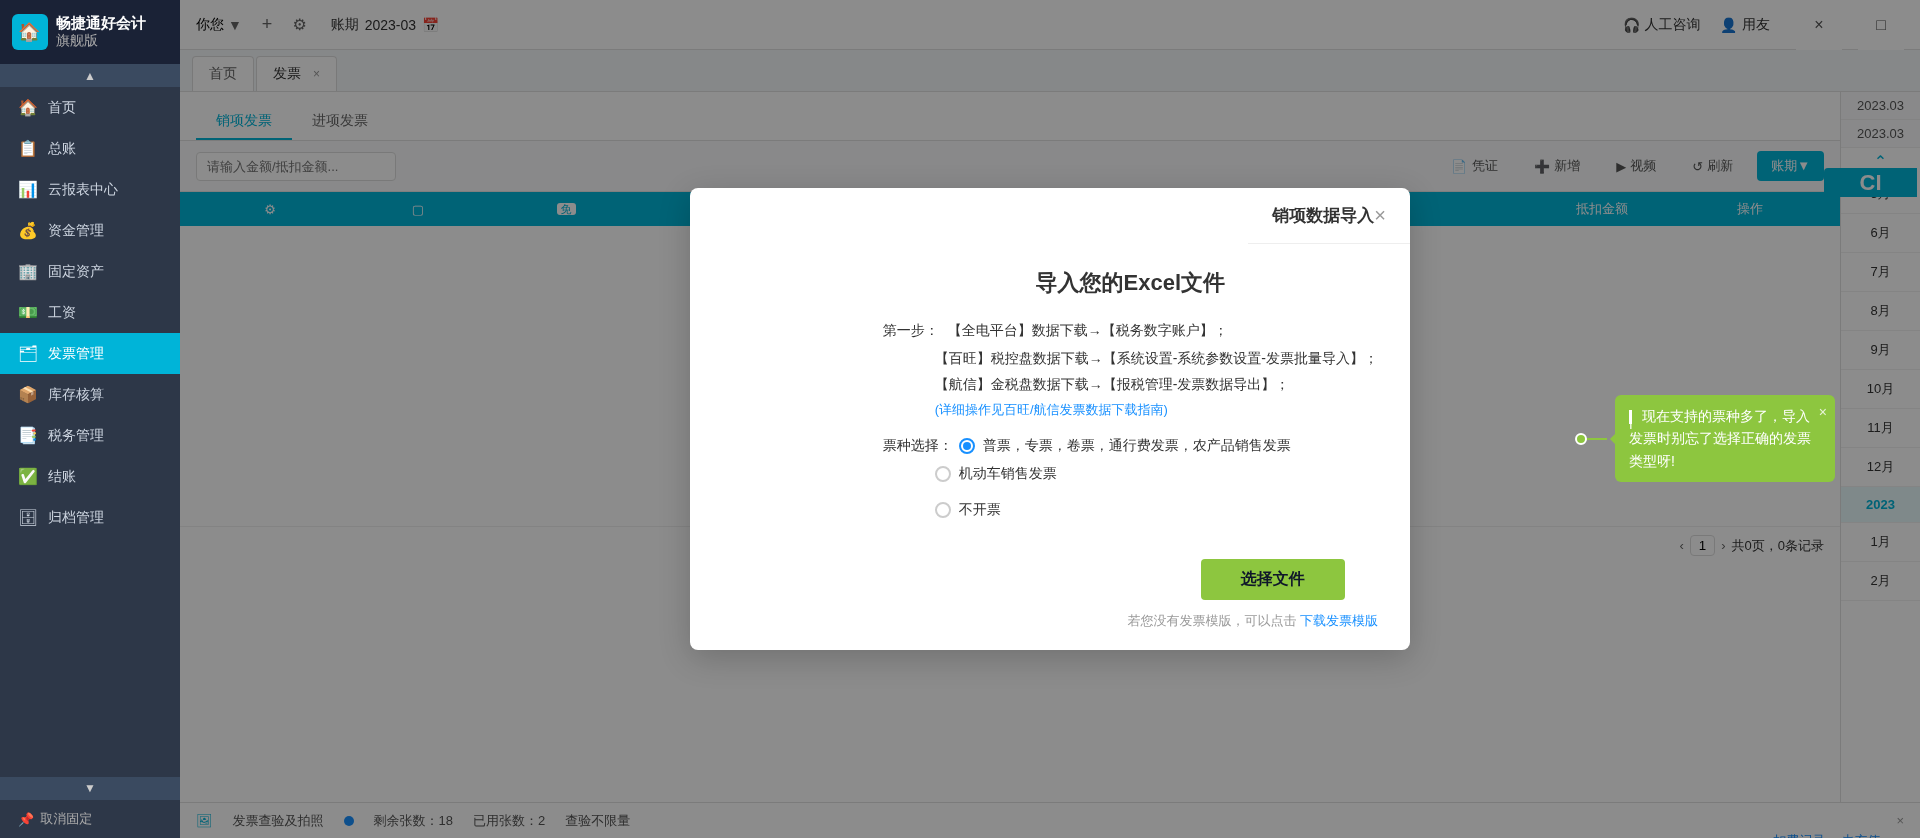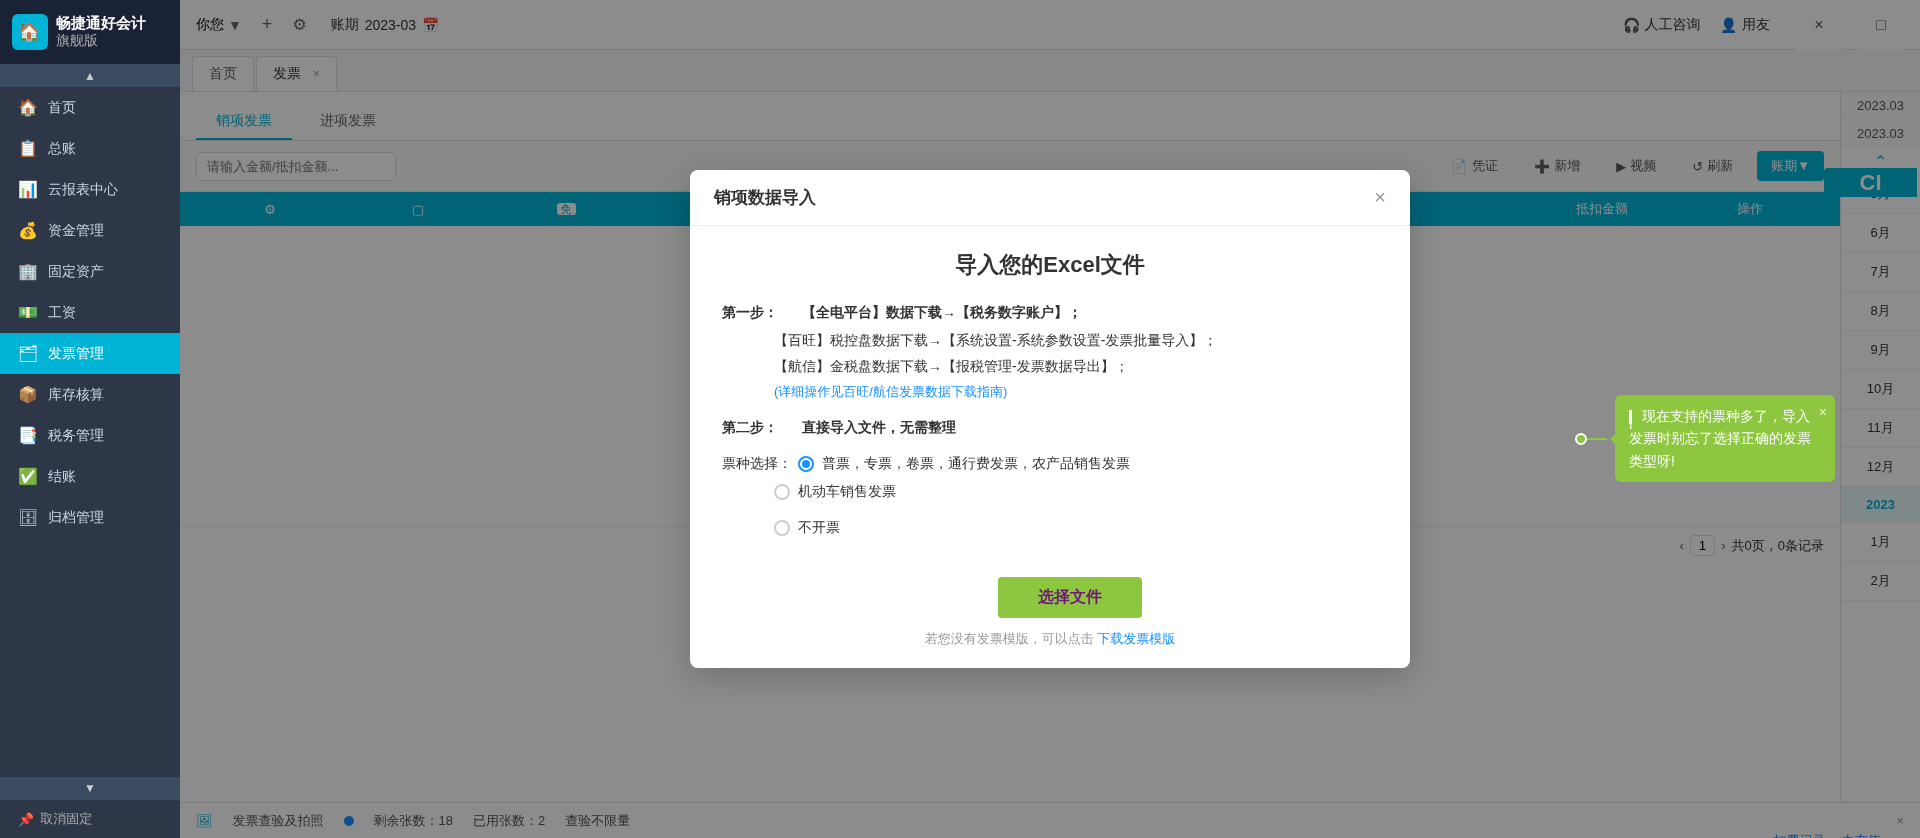--- a/index.html
+++ b/index.html
@@ -41,59 +41,59 @@
     .tab { padding: 8px 16px; font-size: 14px; cursor: pointer; border-radius: 4px 4px 0 0; color: #666; background: #e8eaf0; border: 1px solid #ddd; border-bottom: none; }
     .tab.active { background: #fff; color: #333; font-weight: 500; border-color: #ddd; }
     .tab-close { margin-left: 8px; color: #999; font-size: 12px; }
     .tab-home { background: #fff; }
 
     
     .content-area { flex: 1; display: flex; overflow: hidden; position: relative; }
 
     
     .invoice-content { flex: 1; background: #fff; display: flex; flex-direction: column; overflow: hidden; }
-    .invoice-subtabs { display: flex; padding: 12px 16px 0; gap: 8px; border-bottom: 1px solid #e0e0e0; }
+    .invoice-subtabs { display: flex; padding: 12px 16px 0; gap: 0; border-bottom: 1px solid #e0e0e0; }
     .invoice-subtab { padding: 8px 20px; font-size: 14px; cursor: pointer; color: #666; }
     .invoice-subtab.active { color: #00b4d8; border-bottom: 2px solid #00b4d8; }
     .invoice-toolbar { display: flex; align-items: center; padding: 10px 16px; gap: 12px; background: #f9fafb; border-bottom: 1px solid #e8e8e8; }
     .search-input { border: 1px solid #ddd; border-radius: 4px; padding: 6px 10px; font-size: 13px; width: 200px; color: #999; }
     .toolbar-btn { display: flex; align-items: center; gap: 4px; padding: 6px 12px; border: none; background: none; cursor: pointer; color: #555; font-size: 13px; }
     .toolbar-btn-period { background: #00b4d8; color: #fff; border-radius: 4px; padding: 6px 14px; font-size: 13px; cursor: pointer; border: none; display: flex; align-items: center; gap: 4px; }
     .invoice-table-header { display: flex; background: #00b4d8; color: #fff; padding: 8px 16px; font-size: 13px; align-items: center; gap: 0; }
     .th { flex: 1; text-align: center; }
     .th-ops { width: 100px; text-align: center; }
     .invoice-rows { overflow-y: auto; }
 
     
     .right-panel { width: 80px; background: #fff; border-left: 1px solid #e0e0e0; display: flex; flex-direction: column; align-items: stretch; overflow-y: auto; flex-shrink: 0; }
     .right-panel-item { padding: 10px 0; text-align: center; font-size: 13px; color: #333; border-bottom: 1px solid #f0f0f0; cursor: pointer; }
     .right-panel-item.highlighted { color: #00b4d8; font-weight: bold; background: #e8f9fc; }
     .right-panel-up { text-align: center; padding: 4px; color: #00b4d8; font-size: 16px; cursor: pointer; }
 
     
     .modal-overlay { position: absolute; top: 0; left: 0; right: 0; bottom: 0; background: rgba(0,0,0,0.45); display: flex; align-items: center; justify-content: center; z-index: 100; }
-    .modal { background: #fff; border-radius: 8px; width: 720px; max-height: 560px; box-shadow: 0 8px 32px rgba(0,0,0,0.2); display: flex; flex-direction: column; position: relative; }
+    .modal { background: #fff; border-radius: 8px; width: 720px; max-height: 560px; box-shadow: 0 8px 32px rgba(0,0,0,0.2); display: flex; flex-direction: column; position: relative; align-items: flex-end; }
     .modal-header { padding: 16px 24px; border-bottom: 1px solid #eee; display: flex; align-items: center; justify-content: space-between; }
     .modal-title { font-size: 17px; font-weight: bold; color: #333; }
     .modal-close { cursor: pointer; color: #999; font-size: 20px; background: none; border: none; }
     .modal-body { padding: 24px 32px; flex: 1; overflow-y: auto; }
     .modal-main-title { font-size: 22px; font-weight: bold; text-align: center; color: #333; margin-bottom: 24px; }
     .step-section { margin-bottom: 18px; }
-    .step-label { font-size: 14px; color: #333; font-weight: bold; display: flex; align-items: flex-start; gap: 24px; margin-bottom: 6px; }
+    .step-label { font-size: 14px; color: #333; font-weight: normal; display: flex; align-items: flex-start; gap: 9px; margin-bottom: 6px; }
     .step-content { margin-left: 52px; }
     .step-line { font-size: 14px; color: #333; line-height: 1.8; }
     .step-link-note { font-size: 13px; color: #1890ff; cursor: pointer; margin-top: 4px; }
     .ticket-select-label { font-size: 14px; color: #333; margin-bottom: 10px; display: flex; align-items: flex-start; gap: 6px; }
     .radio-group { display: flex; flex-direction: column; gap: 18px; margin-left: 52px; }
     .radio-item { display: flex; align-items: center; gap: 8px; font-size: 14px; color: #333; cursor: pointer; }
     .radio-circle { width: 16px; height: 16px; border-radius: 50%; border: 2px solid #ccc; display: flex; align-items: center; justify-content: center; flex-shrink: 0; }
     .radio-circle.checked { border-color: #1890ff; }
     .radio-dot { width: 8px; height: 8px; border-radius: 50%; background: #1890ff; }
     .modal-footer { padding: 16px 32px 20px; display: flex; flex-direction: column; align-items: center; gap: 12px; }
-    .select-file-btn { background: #8dc63f; color: #701a75; border: none; border-radius: 4px; padding: 10px 40px; font-size: 16px; cursor: pointer; font-weight: bold; margin-left: 40px; }
+    .select-file-btn { background: #8dc63f; color: #0f172a; border: none; border-radius: 4px; padding: 10px 40px; font-size: 16px; cursor: pointer; font-weight: bold; margin-left: 40px; }
     .download-template { font-size: 13px; color: #999; }
     .download-link { color: #1890ff; text-decoration: none; cursor: pointer; }
 
     
     .tooltip-box { position: absolute; right: 60px; top: 390px; background: #8dc63f; color: #fff; border-radius: 6px; padding: 10px 14px; width: 220px; font-size: 14px; line-height: 1.6; z-index: 200; }
     .tooltip-box::before { content: ''; position: absolute; left: -10px; top: 50%; transform: translateY(-50%); border: 5px solid transparent; border-right-color: #8dc63f; }
     .tooltip-close { position: absolute; top: 6px; right: 8px; cursor: pointer; font-size: 14px; color: rgba(255,255,255,0.8); }
     .tooltip-dot { width: 12px; height: 12px; background: #8dc63f; border-radius: 50%; border: 2px solid #fff; position: absolute; left: -40px; top: 50%; transform: translateY(-50%); }
     .tooltip-line { position: absolute; left: -38px; top: 50%; width: 30px; height: 2px; background: #8dc63f; transform: translateY(-50%); }
 
@@ -322,26 +322,20 @@
               <span>第一步：</span>
               <span>【全电平台】数据下载→【税务数字账户】；</span>
             </div>
             <div class="step-content">
               <div class="step-line">【百旺】税控盘数据下载→【系统设置-系统参数设置-发票批量导入】；</div>
               <div class="step-line">【航信】金税盘数据下载→【报税管理-发票数据导出】；</div>
               <div class="step-link-note">(详细操作见百旺/航信发票数据下载指南)</div>
             </div>
           </div>
 
-          <div class="step-section">
-            <div class="step-label">
-              <span>第二步：</span>
-              <span>直接导入文件，无需整理</span>
-            </div>
-          </div>
 
           <div>
             <div class="ticket-select-label">
               <span>票种选择：</span>
               <div class="radio-item">
                 <div class="radio-circle checked">
                   <div class="radio-dot"></div>
                 </div>
                 <span>普票，专票，卷票，通行费发票，农产品销售发票</span>
               </div>

